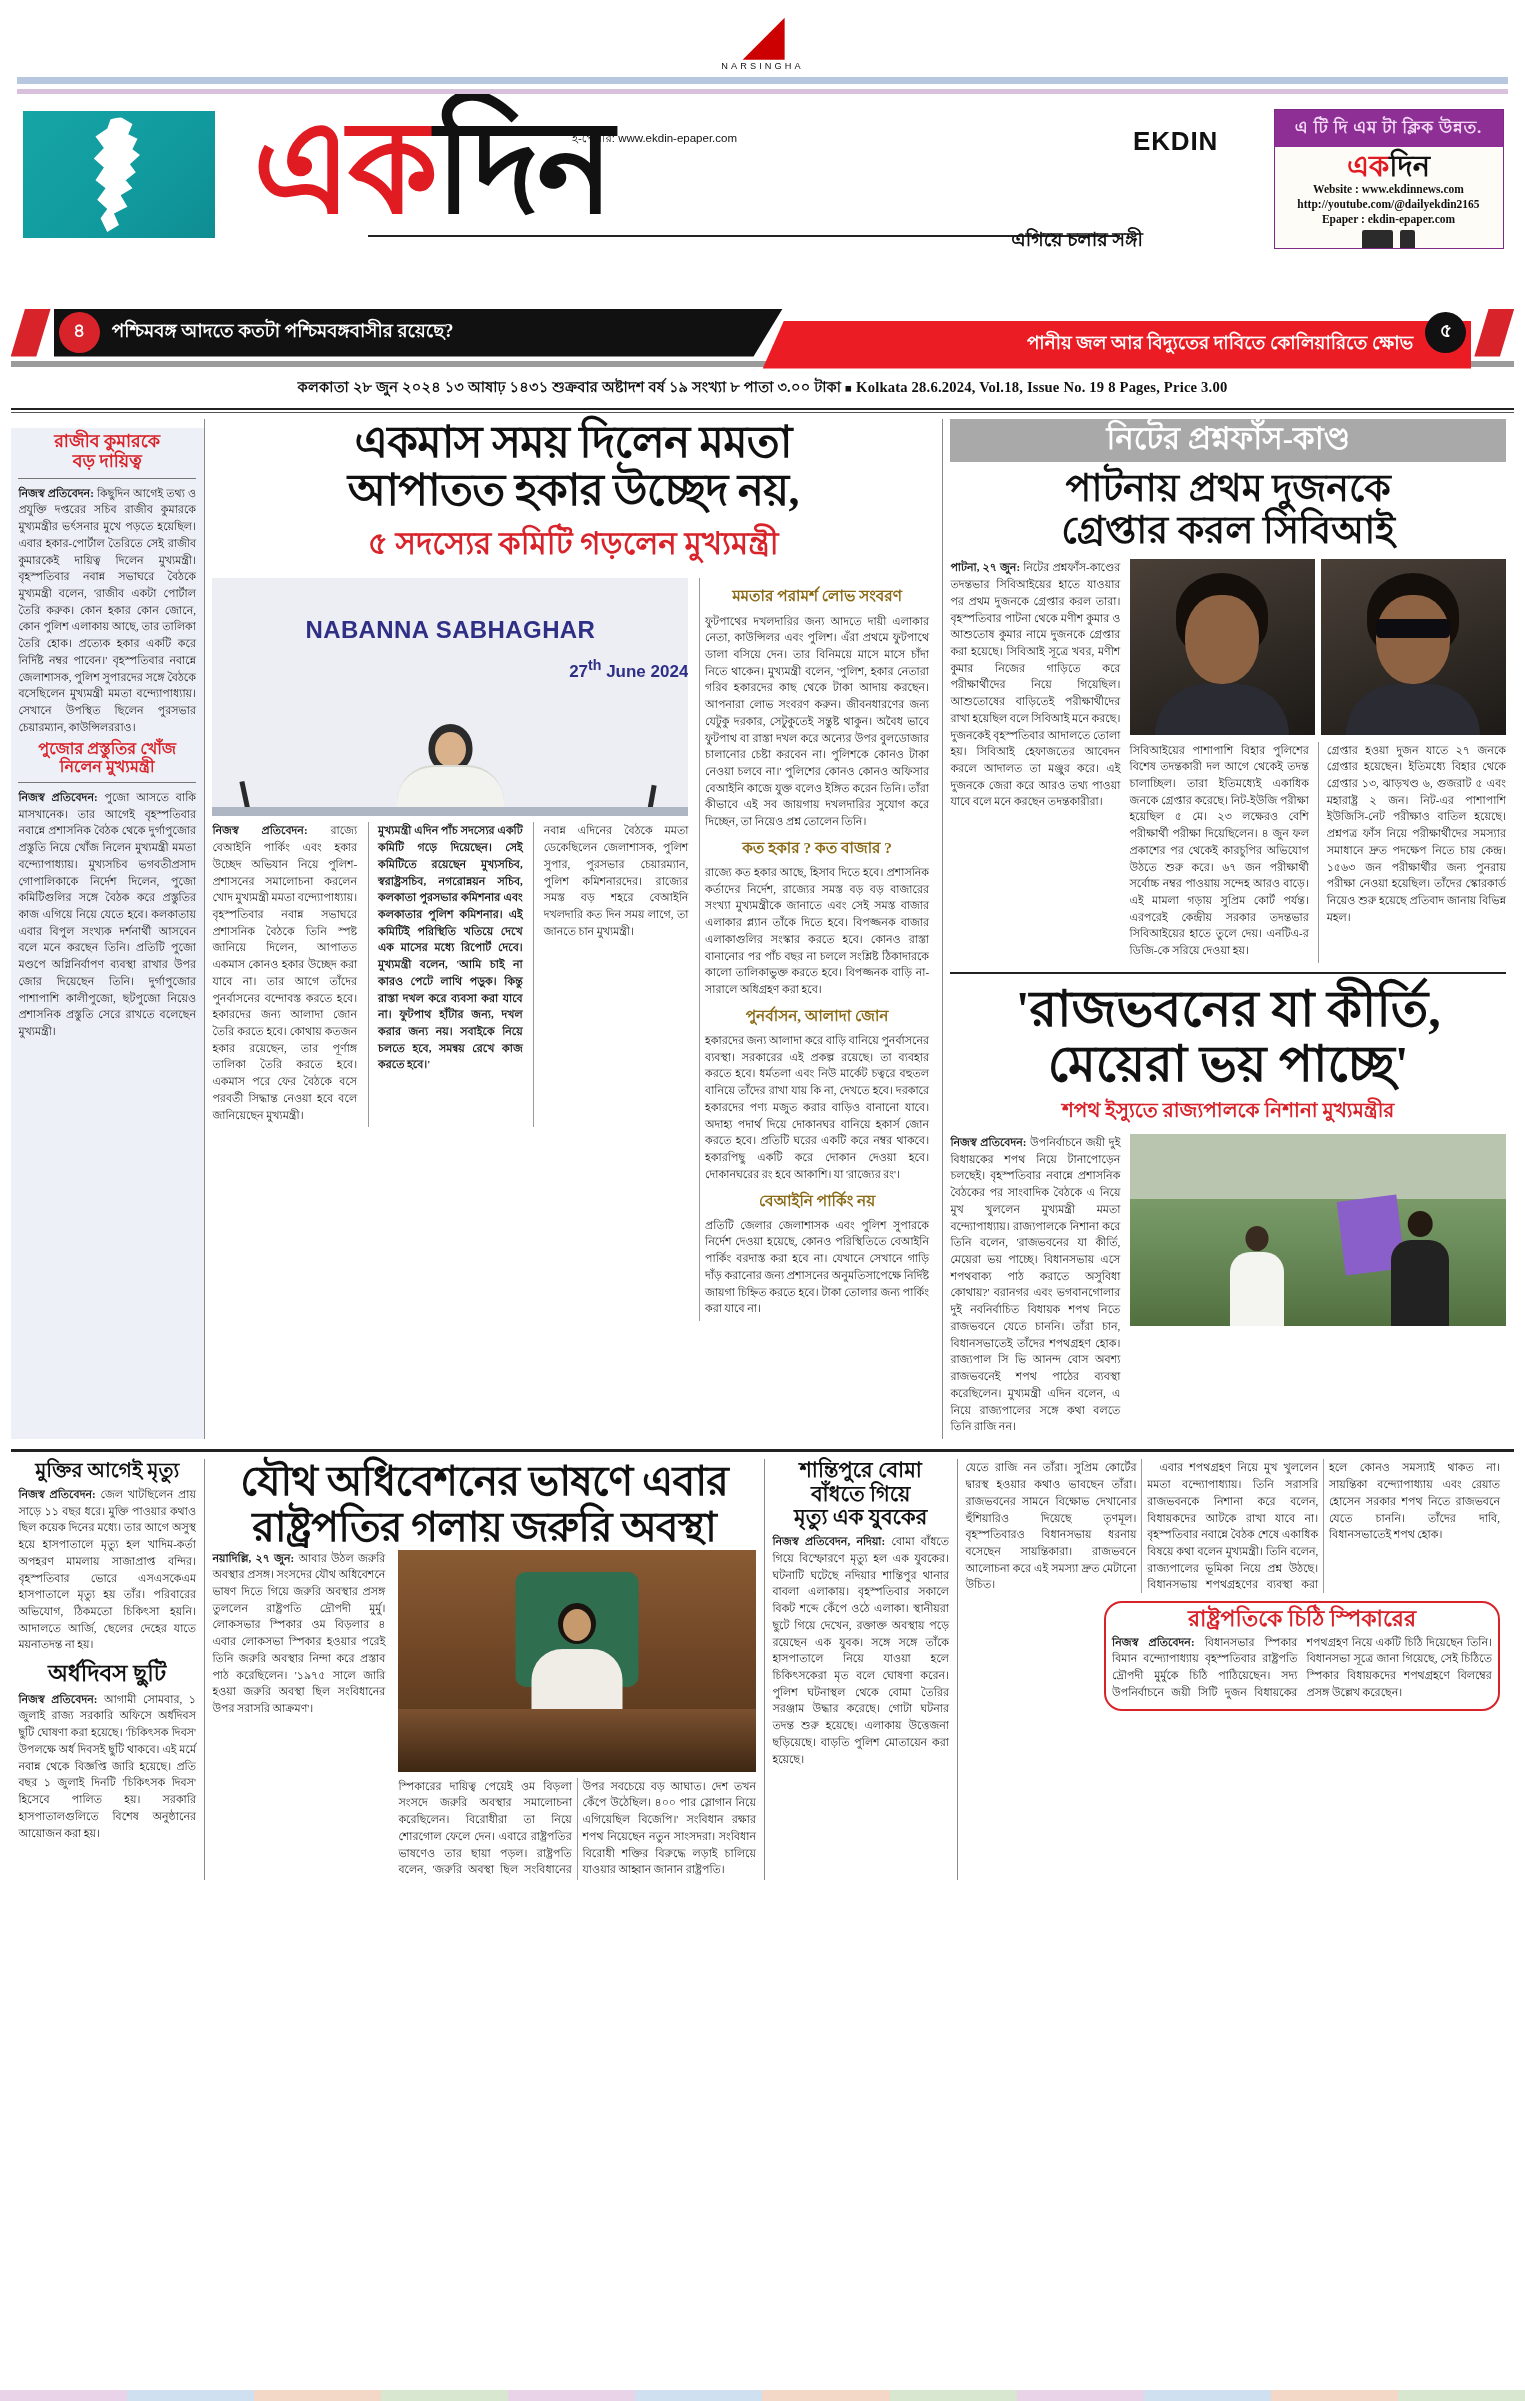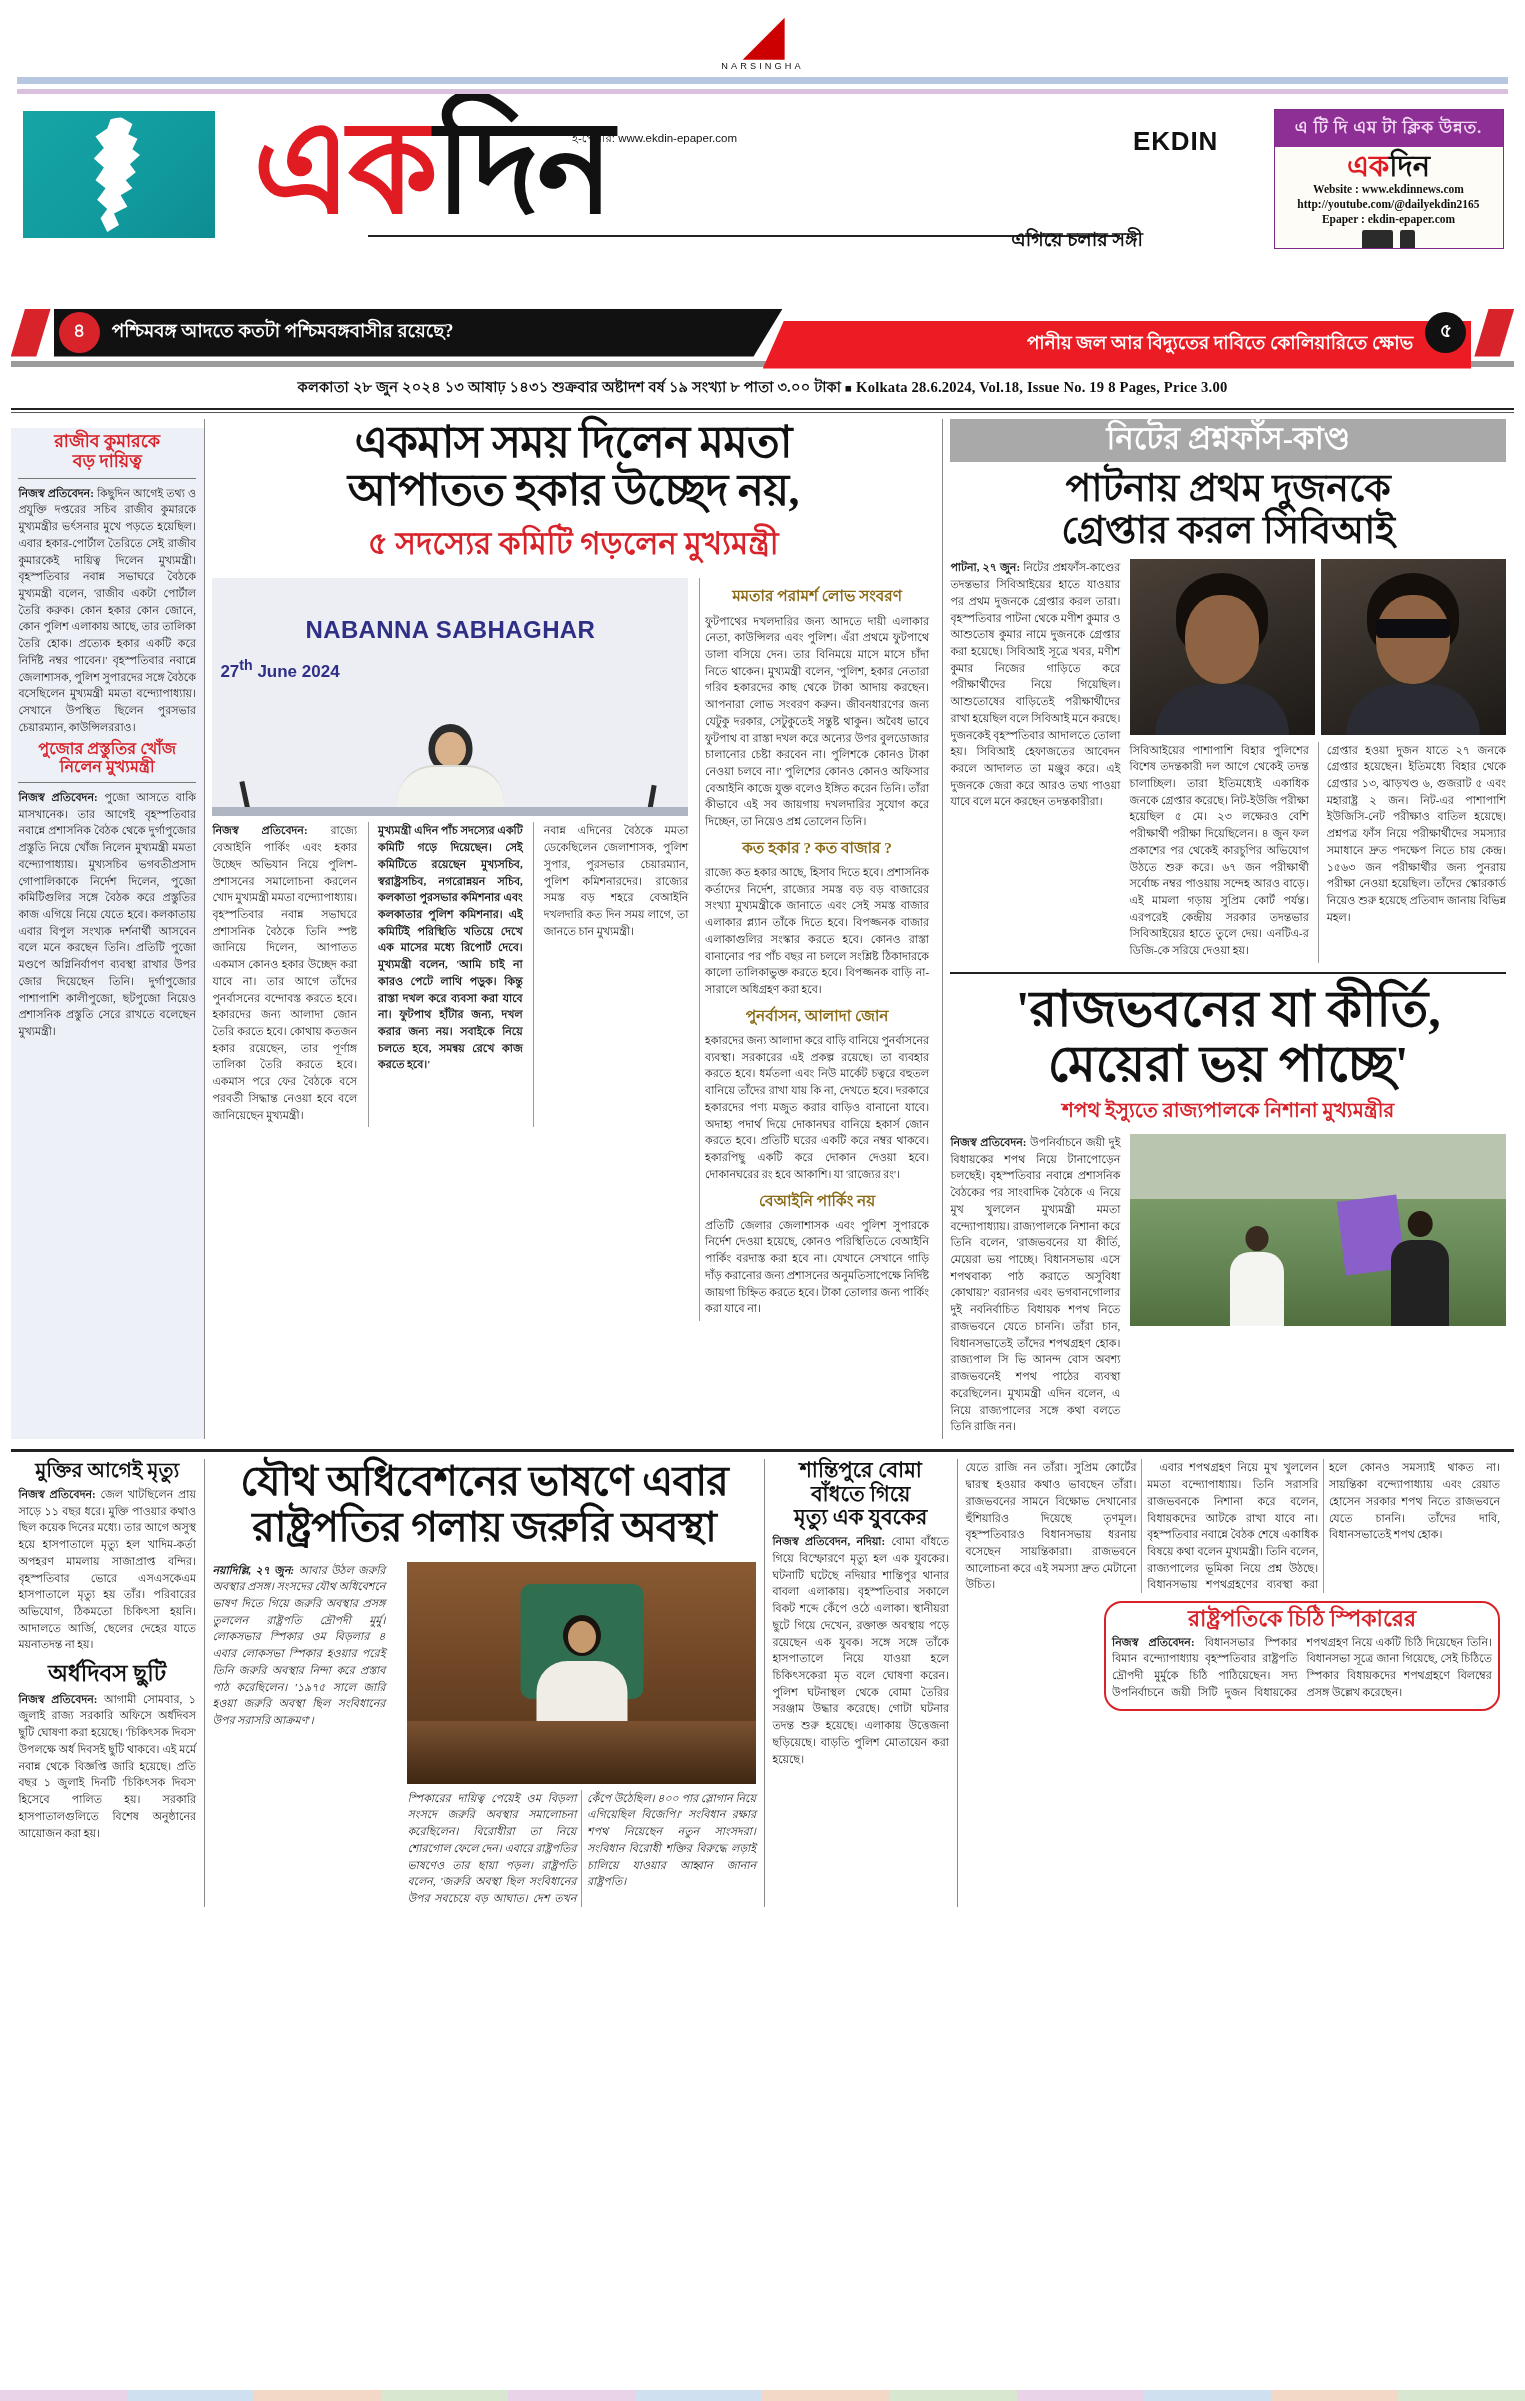--- a/index.html
+++ b/index.html
@@ -163,21 +163,21 @@
 
   .nabanna {
     background: #eceef4; position: relative;
   }
   .nab-title {
     position: absolute; left: 0; right: 0; top: 16%; text-align: center;
     font-family: "Liberation Sans", sans-serif; font-weight: bold;
     font-size: 24px; color: #2f2f86; letter-spacing: 0.4px;
   }
   .nab-date {
-    position: absolute; left: 0; right: 0; top: 33%; text-align: left;
+    position: absolute; left: 0; right: 0; top: 33%; text-align: right;
     font-family: "Liberation Sans", sans-serif; font-weight: bold;
     font-size: 17px; color: #2f2f86; padding-left: 8px;
   }
   .nab-person {
     position: absolute; left: 50%; bottom: 0; transform: translateX(-50%);
     width: 115px; height: 92px;
   }
   .nab-head { position:absolute; left:50%; top:0; transform:translateX(-50%);
     width: 44px; height: 48px; border-radius: 50% 50% 46% 46%; background:#2b2b2b; }
   .nab-face { position:absolute; left:50%; top:7.7px; transform:translateX(-50%);
@@ -502,21 +502,21 @@
         <p class="first"><span class="lead">নিজস্ব প্রতিবেদন:</span>
           <span>আগামী সোমবার, ১ জুলাই রাজ্য সরকারি অফিসে অর্ধদিবস ছুটি ঘোষণা করা হয়েছে। 'চিকিৎসক দিবস' উপলক্ষে অর্ধ দিবসই ছুটি থাকবে। এই মর্মে নবান্ন থেকে বিজ্ঞপ্তি জারি হয়েছে। প্রতি বছর ১ জুলাই দিনটি 'চিকিৎসক দিবস' হিসেবে পালিত হয়। সরকারি হাসপাতালগুলিতে বিশেষ অনুষ্ঠানের আয়োজন করা হয়।</span></p>
       </div>
     </div>
 
     <div class="col vline" style="width:560px;">
       <div class="h-blk-c" style="font-size:41px;letter-spacing:-0.8px;">
         <div>যৌথ অধিবেশনের ভাষণে এবার</div>
         <div>রাষ্ট্রপতির গলায় জরুরি অবস্থা</div>
       </div>
-      <div style="display:flex;gap:22px;margin-top:12px;font-style:italic;">
+      <div style="display:flex;gap:13px;margin-top:0;">
         <div style="width:173px;">
           <div class="body-txt bn">
             <p class="first"><span class="lead">নয়াদিল্লি, ২৭ জুন:</span>
               <span>আবার উঠল জরুরি অবস্থার প্রসঙ্গ। সংসদের যৌথ অধিবেশনে ভাষণ দিতে গিয়ে জরুরি অবস্থার প্রসঙ্গ তুললেন রাষ্ট্রপতি দ্রৌপদী মুর্মু। লোকসভার স্পিকার ওম বিড়লার ৪ এবার লোকসভা স্পিকার হওয়ার পরেই তিনি জরুরি অবস্থার নিন্দা করে প্রস্তাব পাঠ করেছিলেন। '১৯৭৫ সালে জারি হওয়া জরুরি অবস্থা ছিল সংবিধানের উপর সরাসরি আক্রমণ'।</span></p>
           </div>
         </div>
         <div style="flex:1;">
           <div class="photo parliament" style="height:222px;">
             <div class="parl-chair"></div>
             <div class="parl-person">

